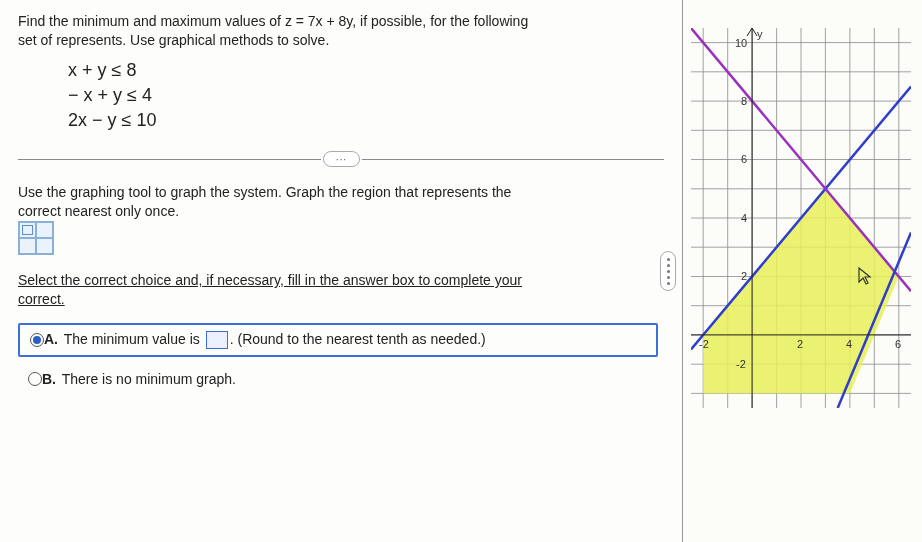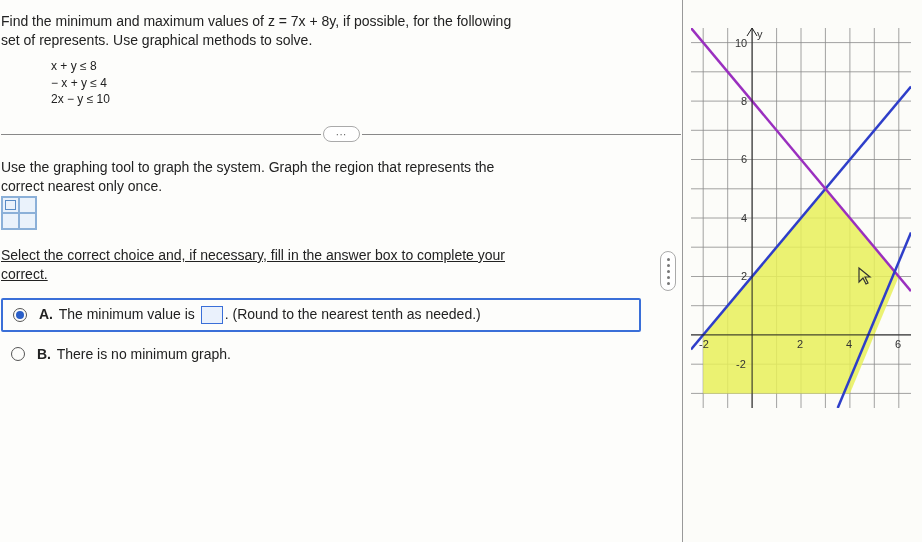--- a/index.html
+++ b/index.html
@@ -8,33 +8,33 @@
       font-size: 14px;
       color: #222;
       background: #fdfdfb;
       width: 922px;
       height: 542px;
       display: flex;
       overflow: hidden;
     }
     .left-panel {
       flex: 1;
-      padding: 12px 1px;
+      padding: 12px 18px;
       position: relative;
     }
     .right-panel {
       width: 240px;
       border-left: 1px solid #999;
       padding: 28px 8px 8px 8px;
       background: #fcfcf9;
     }
     .question-text { line-height: 1.35; margin-bottom: 8px; }
     .constraints {
       margin: 8px 0 18px 50px;
-      font-size: 12px;
+      font-size: 18px;
       line-height: 1.4;
     }
     .hr-row {
       display: flex;
       align-items: center;
       margin: 10px 0 16px 0;
     }
     .hr-line { flex: 1; height: 1px; background: #888; }
     .ellipsis-btn {
       border: 1px solid #aaa;
@@ -75,21 +75,21 @@
       align-items: center;
       justify-content: center;
       gap: 3px;
       font-size: 0;
     }
     .side-ellipsis span { width: 3px; height: 3px; background: #777; border-radius: 50%; }
     .choice-prompt { line-height: 1.35; margin-bottom: 14px; text-decoration: underline; }
     .choice-row {
       display: flex;
       align-items: center;
-      gap: 12px;
+      gap: 0;
       padding: 6px 10px;
       margin-bottom: 8px;
     }
     .choice-row.selected {
       border: 2px solid #3a6fd8;
       border-radius: 2px;
       max-width: 640px;
     }
     .radio {
       width: 14px; height: 14px;

